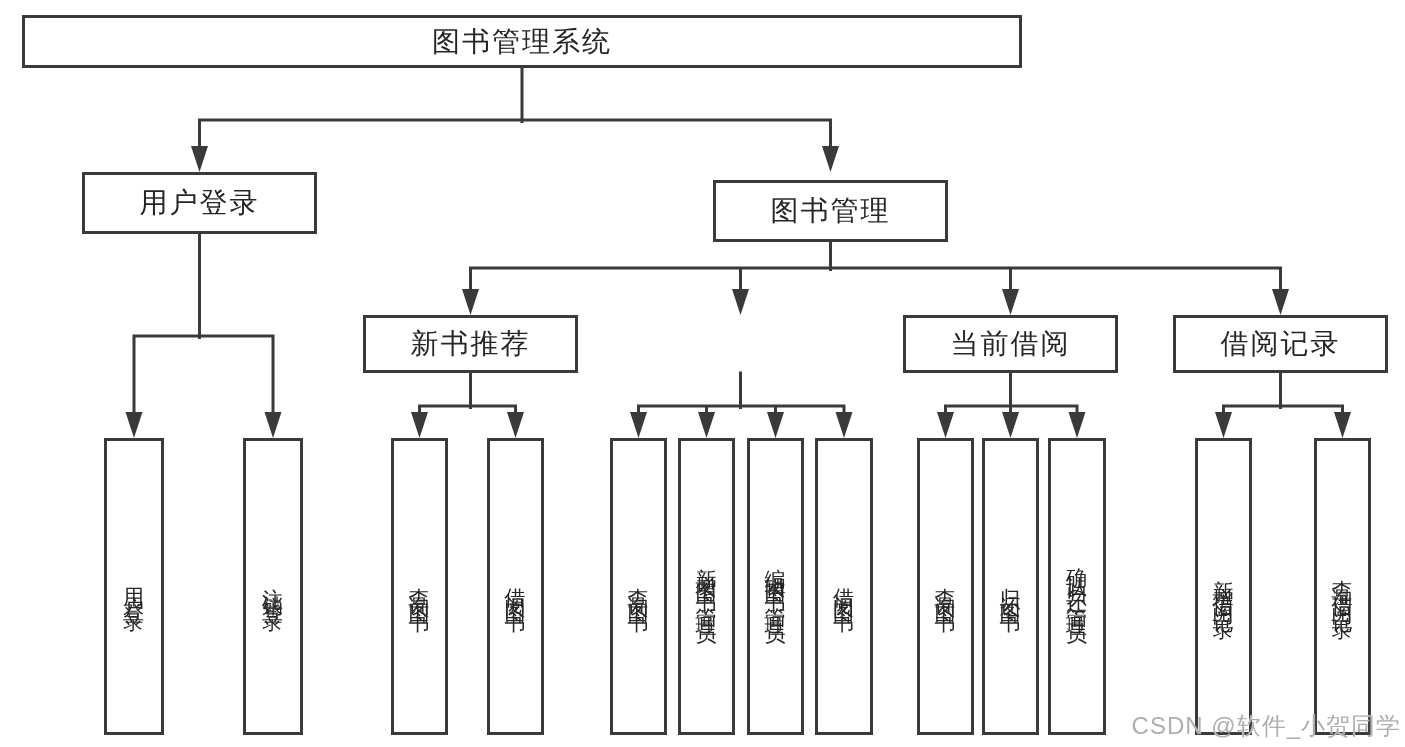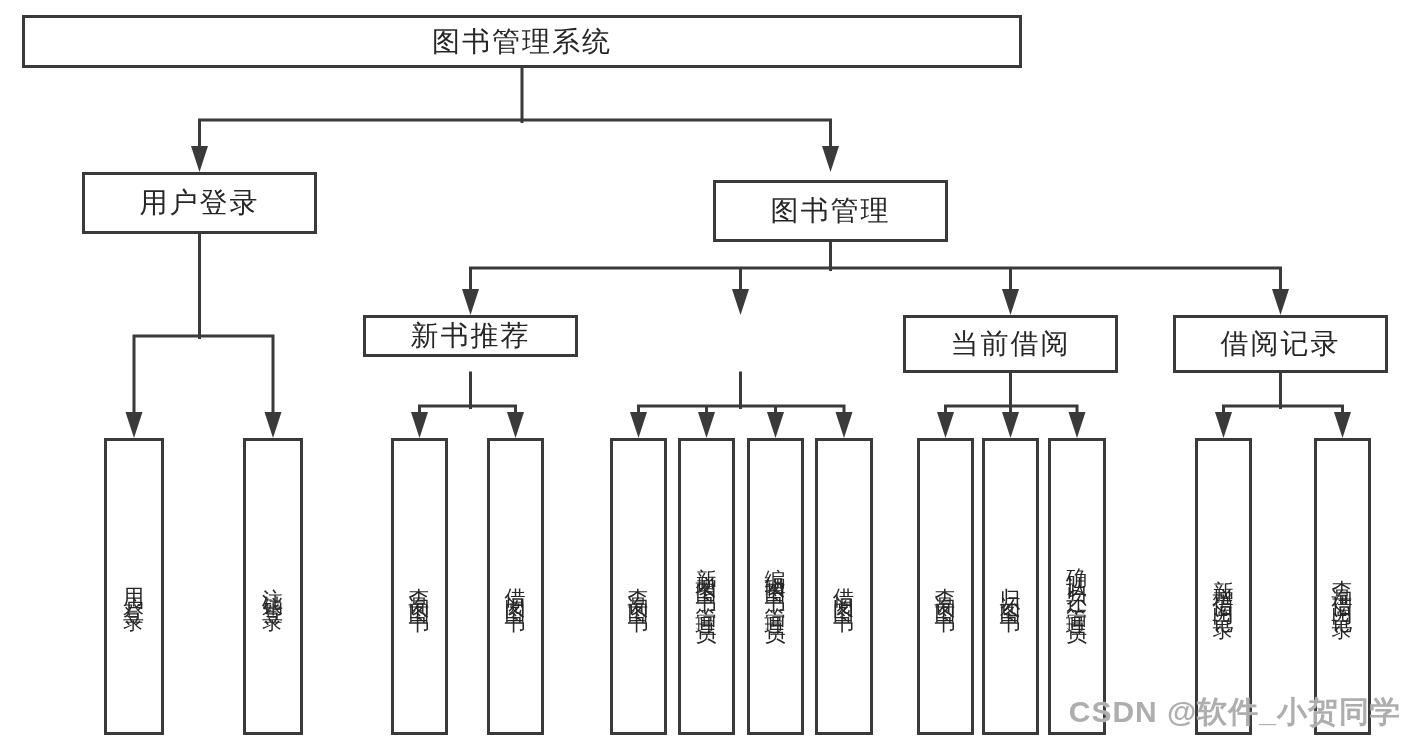--- a/index.html
+++ b/index.html
@@ -29,28 +29,27 @@
   .box.v span{
     writing-mode:vertical-rl;
     text-orientation:mixed;
     font-size:21px;
     letter-spacing:8px;
     line-height:1;
   }
   .watermark{
     position:absolute;
     right:4px;
-    bottom:14px;
-    font-size:30px;
+    bottom:5px;
+    font-size:24px;
     color:#aeaeae;
     letter-spacing:1px;
     white-space:nowrap;
     z-index:10;
     text-shadow:0 0 1px #ffffff;
-    font-weight:bold;
   }
 </style>
 </head>
 <body>
 
 <div class="canvas">
 
   <svg class="connectors" viewBox="0 0 1405 747" xmlns="http://www.w3.org/2000/svg">
 
     <g>
@@ -93,21 +92,21 @@
     <span>图书管理系统</span>
   </div>
 
   <div class="box h" style="left:82px;top:172px;width:235px;height:62px">
     <span>用户登录</span>
   </div>
   <div class="box h" style="left:713px;top:180px;width:235px;height:62px">
     <span>图书管理</span>
   </div>
 
-  <div class="box h" style="left:363px;top:315px;width:215px;height:42px">
+  <div class="box h" style="left:363px;top:315px;width:215px;height:58px">
     <span>新书推荐</span>
   </div>
   <div class="box h" style="left:903px;top:315px;width:215px;height:58px">
     <span>当前借阅</span>
   </div>
   <div class="box h" style="left:1173px;top:315px;width:215px;height:58px">
     <span>借阅记录</span>
   </div>
 
   <div class="box v" style="left:104px;top:438px;width:60px;height:297px">

